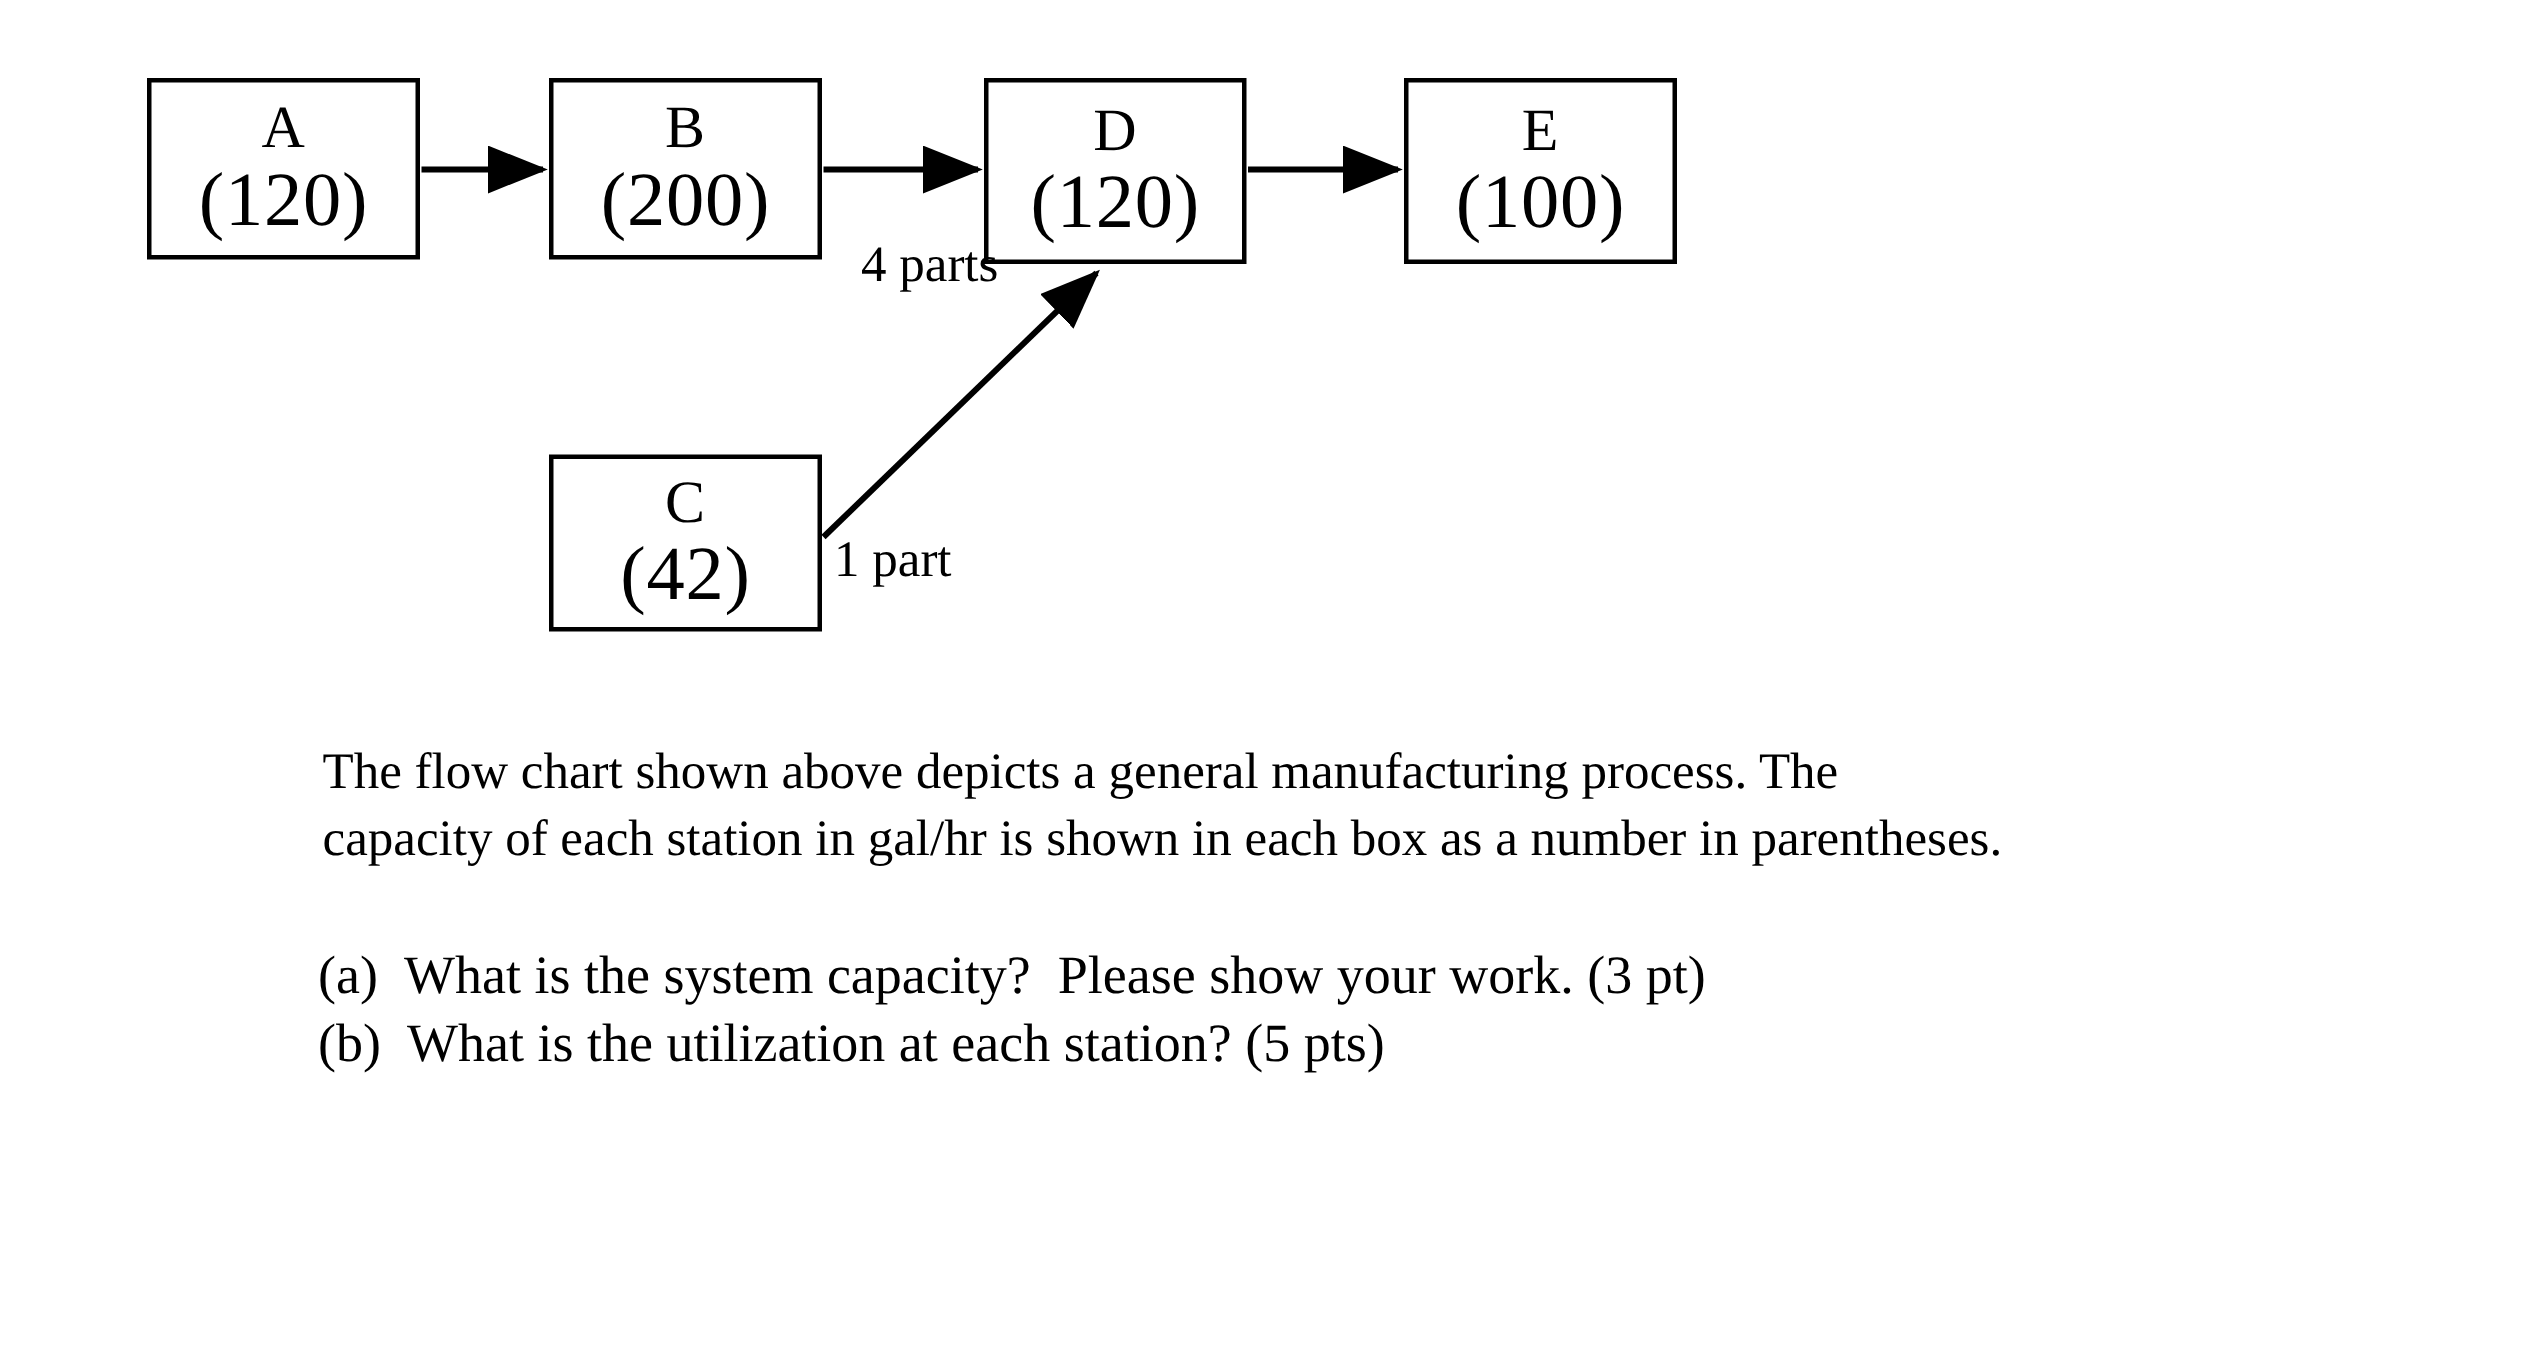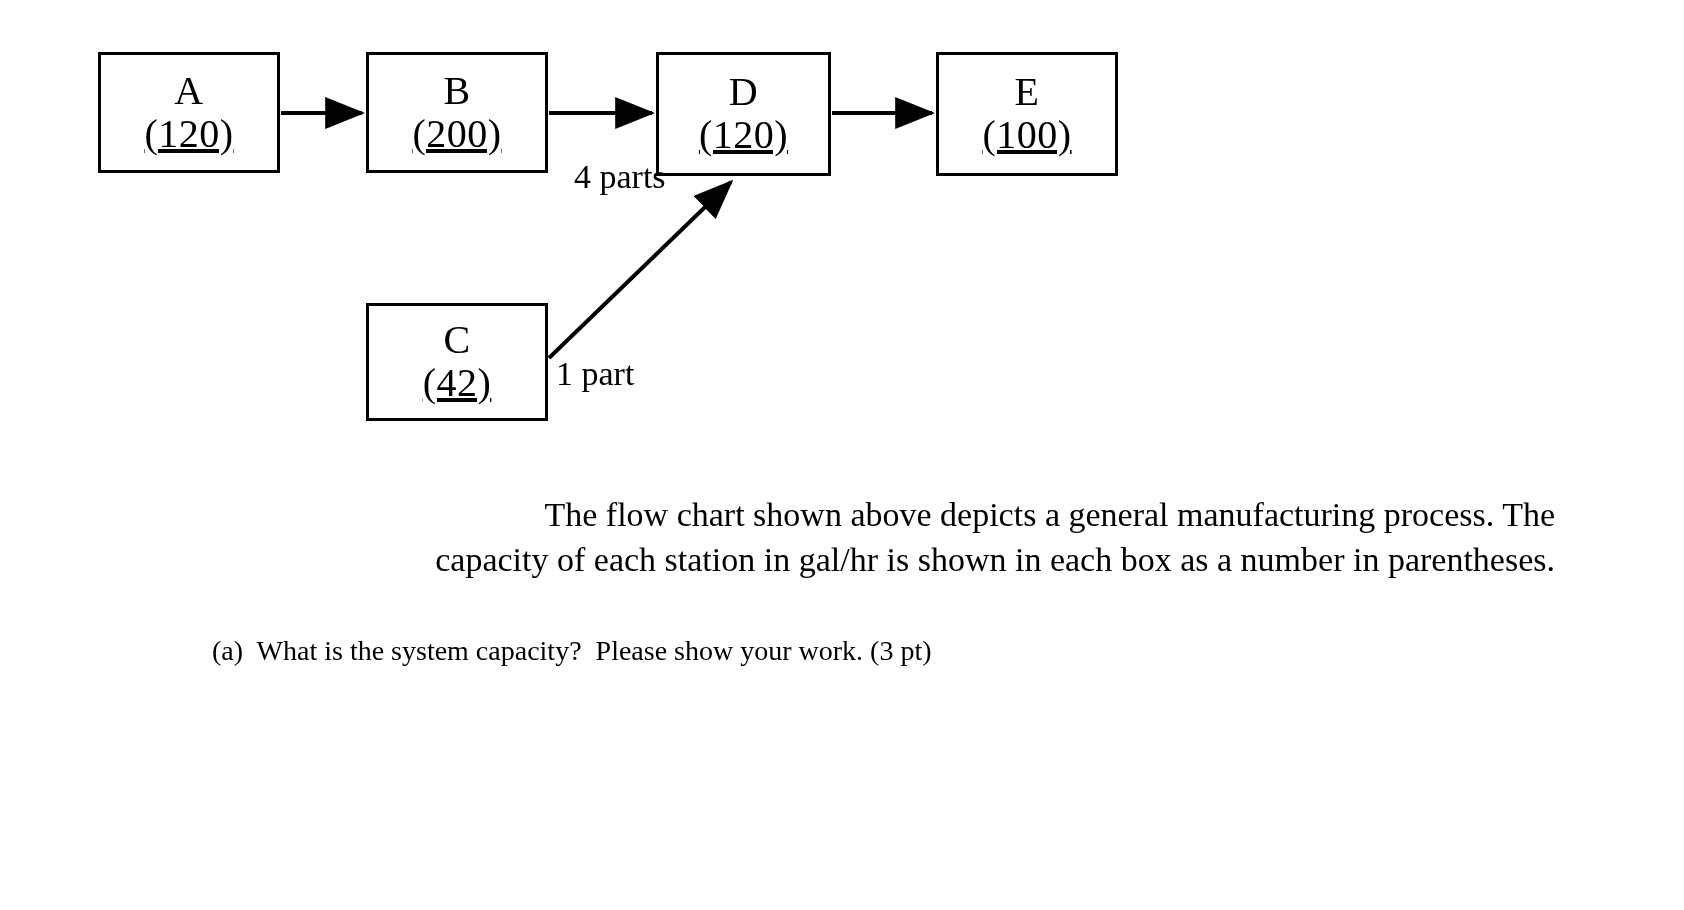--- a/index.html
+++ b/index.html
@@ -52,24 +52,23 @@
     align-items: center;
     justify-content: center;
     line-height: 1.02;
     z-index: 3;
   }
   .node-name {
     font-size: 40px;
     letter-spacing: 0.5px;
   }
   .node-capacity {
-    font-size: 40px;
+    font-size: 51px;
     letter-spacing: 0.5px;
     margin-top: 2px;
-    text-decoration: underline;
   }
 
   
   #box-a { left: 98px;  top: 52px;  width: 182px; height: 121px; }
   #box-b { left: 366px; top: 52px;  width: 182px; height: 121px; }
   #box-d { left: 656px; top: 52px;  width: 175px; height: 124px; }
   #box-e { left: 936px; top: 52px;  width: 182px; height: 124px; }
   #box-c { left: 366px; top: 303px; width: 182px; height: 118px; }
 
   .edge-label {
@@ -85,32 +84,31 @@
   #question-text {
     position: absolute;
     left: 215px;
     top: 492px;
     width: 1340px;
   }
   .para {
     font-size: 34px;
     line-height: 45px;
     text-indent: 0;
-    text-align: right;
   }
   .para .ln { display: block; }
 
   #question-list {
     position: absolute;
     left: 212px;
     top: 628px;
     width: 1200px;
   }
   .q-item {
-    font-size: 28px;
+    font-size: 36px;
     line-height: 45px;
     white-space: pre;
   }
 </style>
 </head>
 <body>
 
 <div id="page">
 
   <div id="flowchart">
@@ -170,15 +168,16 @@
 
   <div id="question-text">
     <div class="para">
       <span class="ln">The flow chart shown above depicts a general manufacturing process.  The</span>
       <span class="ln">capacity of each station in gal/hr is shown in each box as a number in parentheses.</span>
     </div>
   </div>
 
   <div id="question-list">
     <div class="q-item">(a)  What is the system capacity?  Please show your work. (3 pt)</div>
+    <div class="q-item">(b)  What is the utilization at each station? (5 pts)</div>
   </div>
 
 </div>
 
 </body></html>

